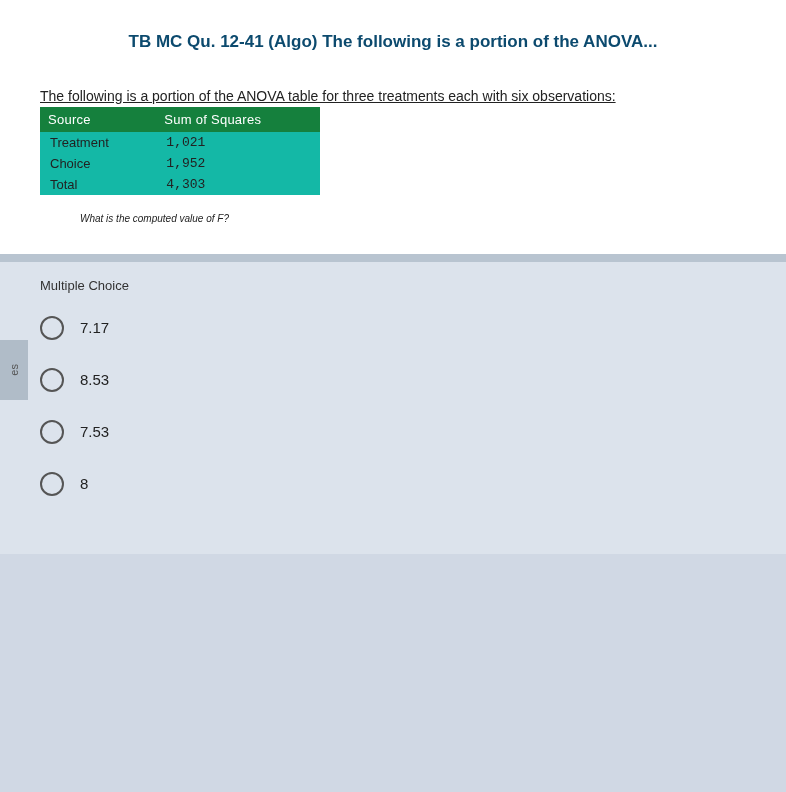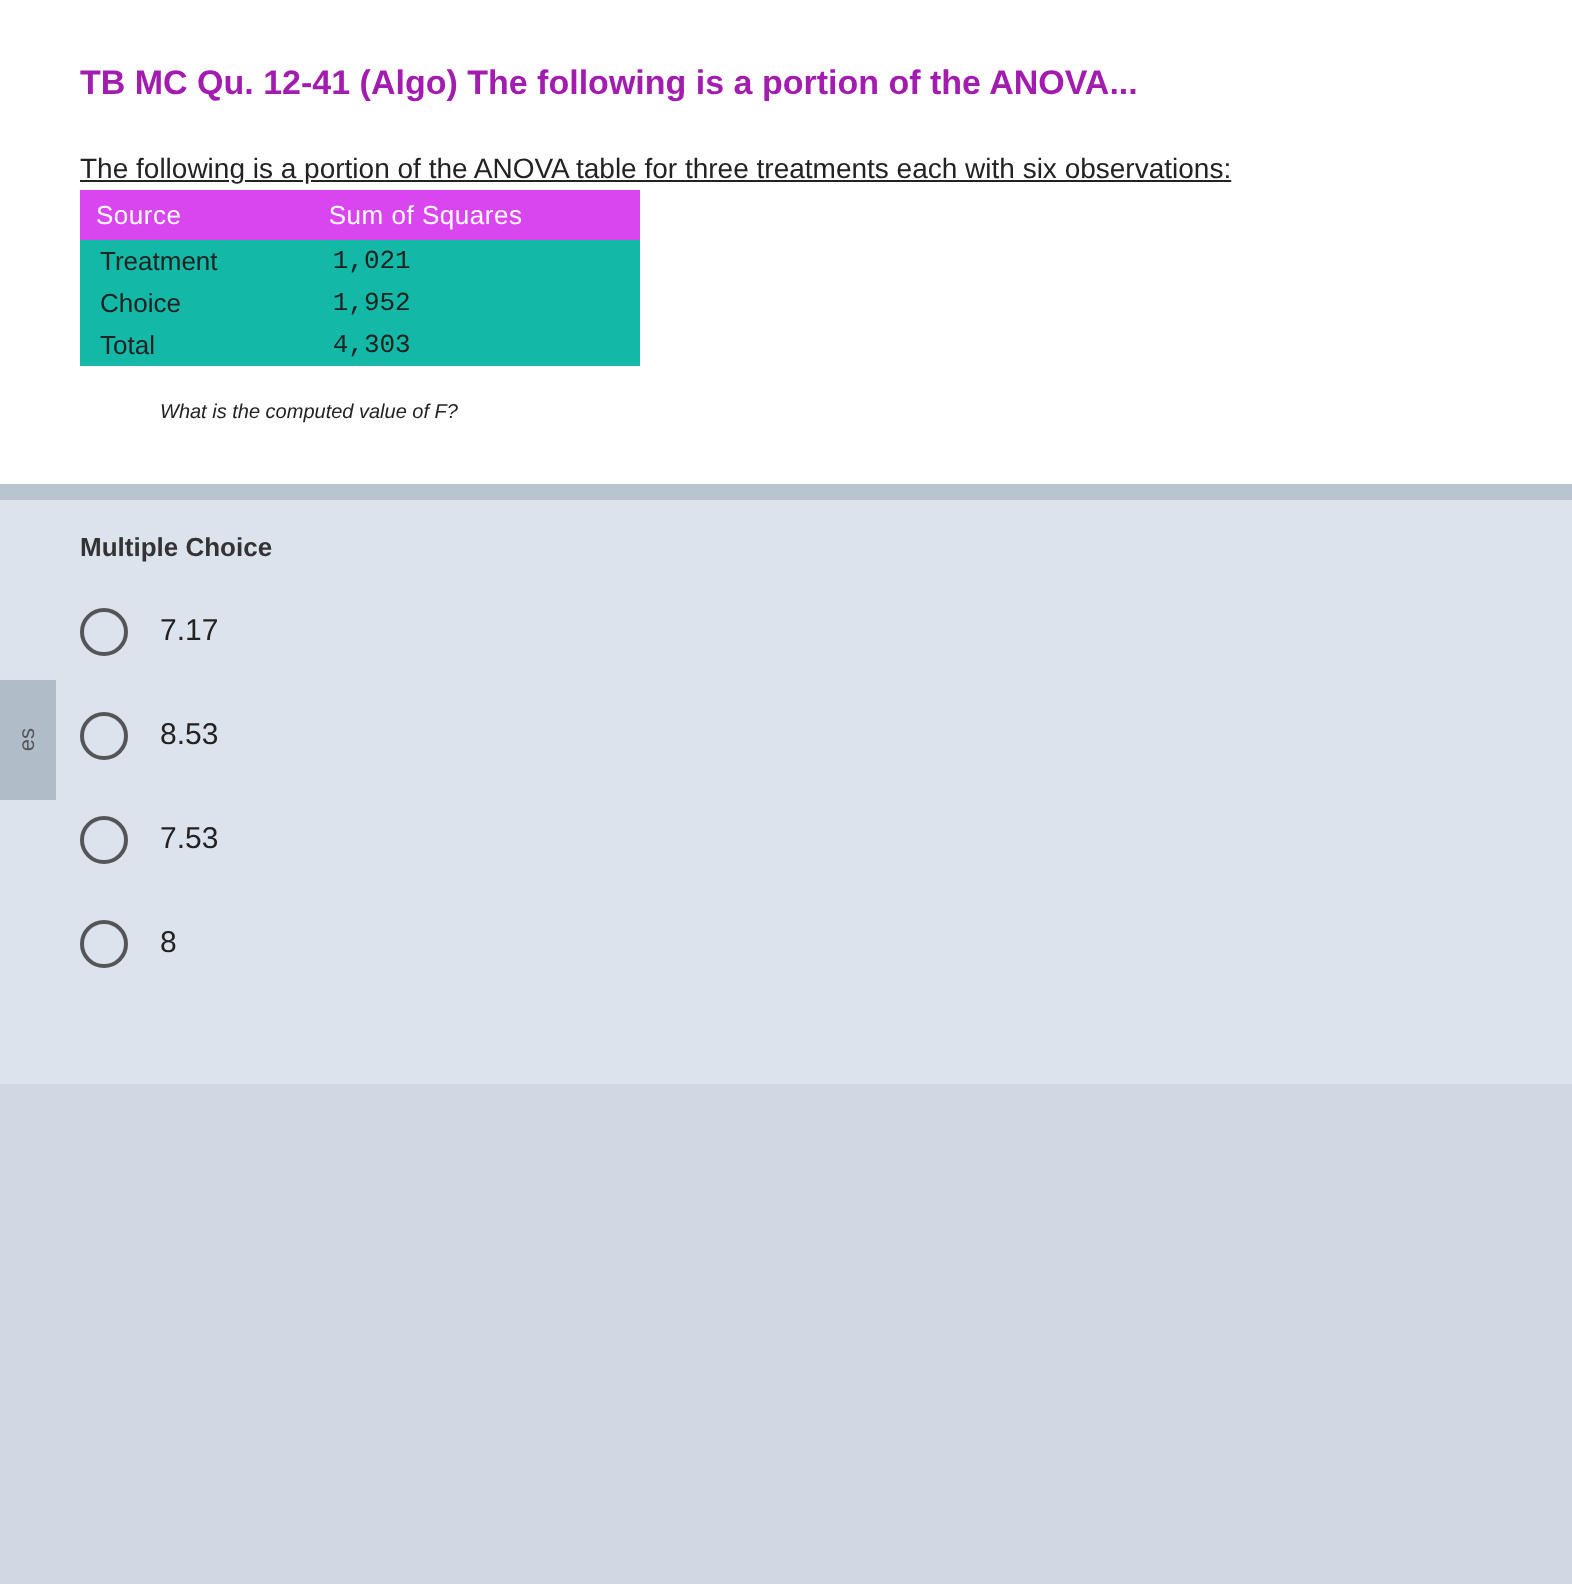--- a/index.html
+++ b/index.html
@@ -27,41 +27,42 @@
     .main-content {
       background-color: #ffffff;
       margin: 0;
       padding: 30px 40px 30px 40px;
       width: 100%;
     }
 
     .question-title {
       font-size: 17px;
       font-weight: bold;
-      color: #a21caf;
-      margin-bottom: 20px;
+      color: #0c4a6e;
+      margin-bottom: 32px;
       line-height: 1.4;
+      text-align: center;
     }
 
     .question-body {
       font-size: 14px;
       color: #222;
       margin-bottom: 0;
       line-height: 1.5;
       text-decoration: underline;
     }
 
     .anova-table {
       border-collapse: collapse;
       margin-bottom: 18px;
       min-width: 280px;
     }
 
     .anova-table thead tr th {
-      background-color: #d946ef;
+      background-color: #15803d;
       color: #ffffff;
       font-size: 13px;
       font-weight: normal;
       padding: 5px 20px 5px 8px;
       text-align: left;
       letter-spacing: 0.02em;
     }
 
     .anova-table tbody tr td {
       font-size: 13px;
@@ -95,21 +96,21 @@
 
     .choices-section {
       background-color: #dce3ec;
       padding: 16px 40px 30px 40px;
       width: 100%;
     }
 
     .multiple-choice-label {
       font-size: 13px;
       color: #333;
-      font-weight: bold;
+      font-weight: normal;
       margin-bottom: 18px;
     }
 
     .choice-item {
       display: flex;
       align-items: center;
       margin-bottom: 28px;
       cursor: pointer;
       margin-top: 23px;
     }

